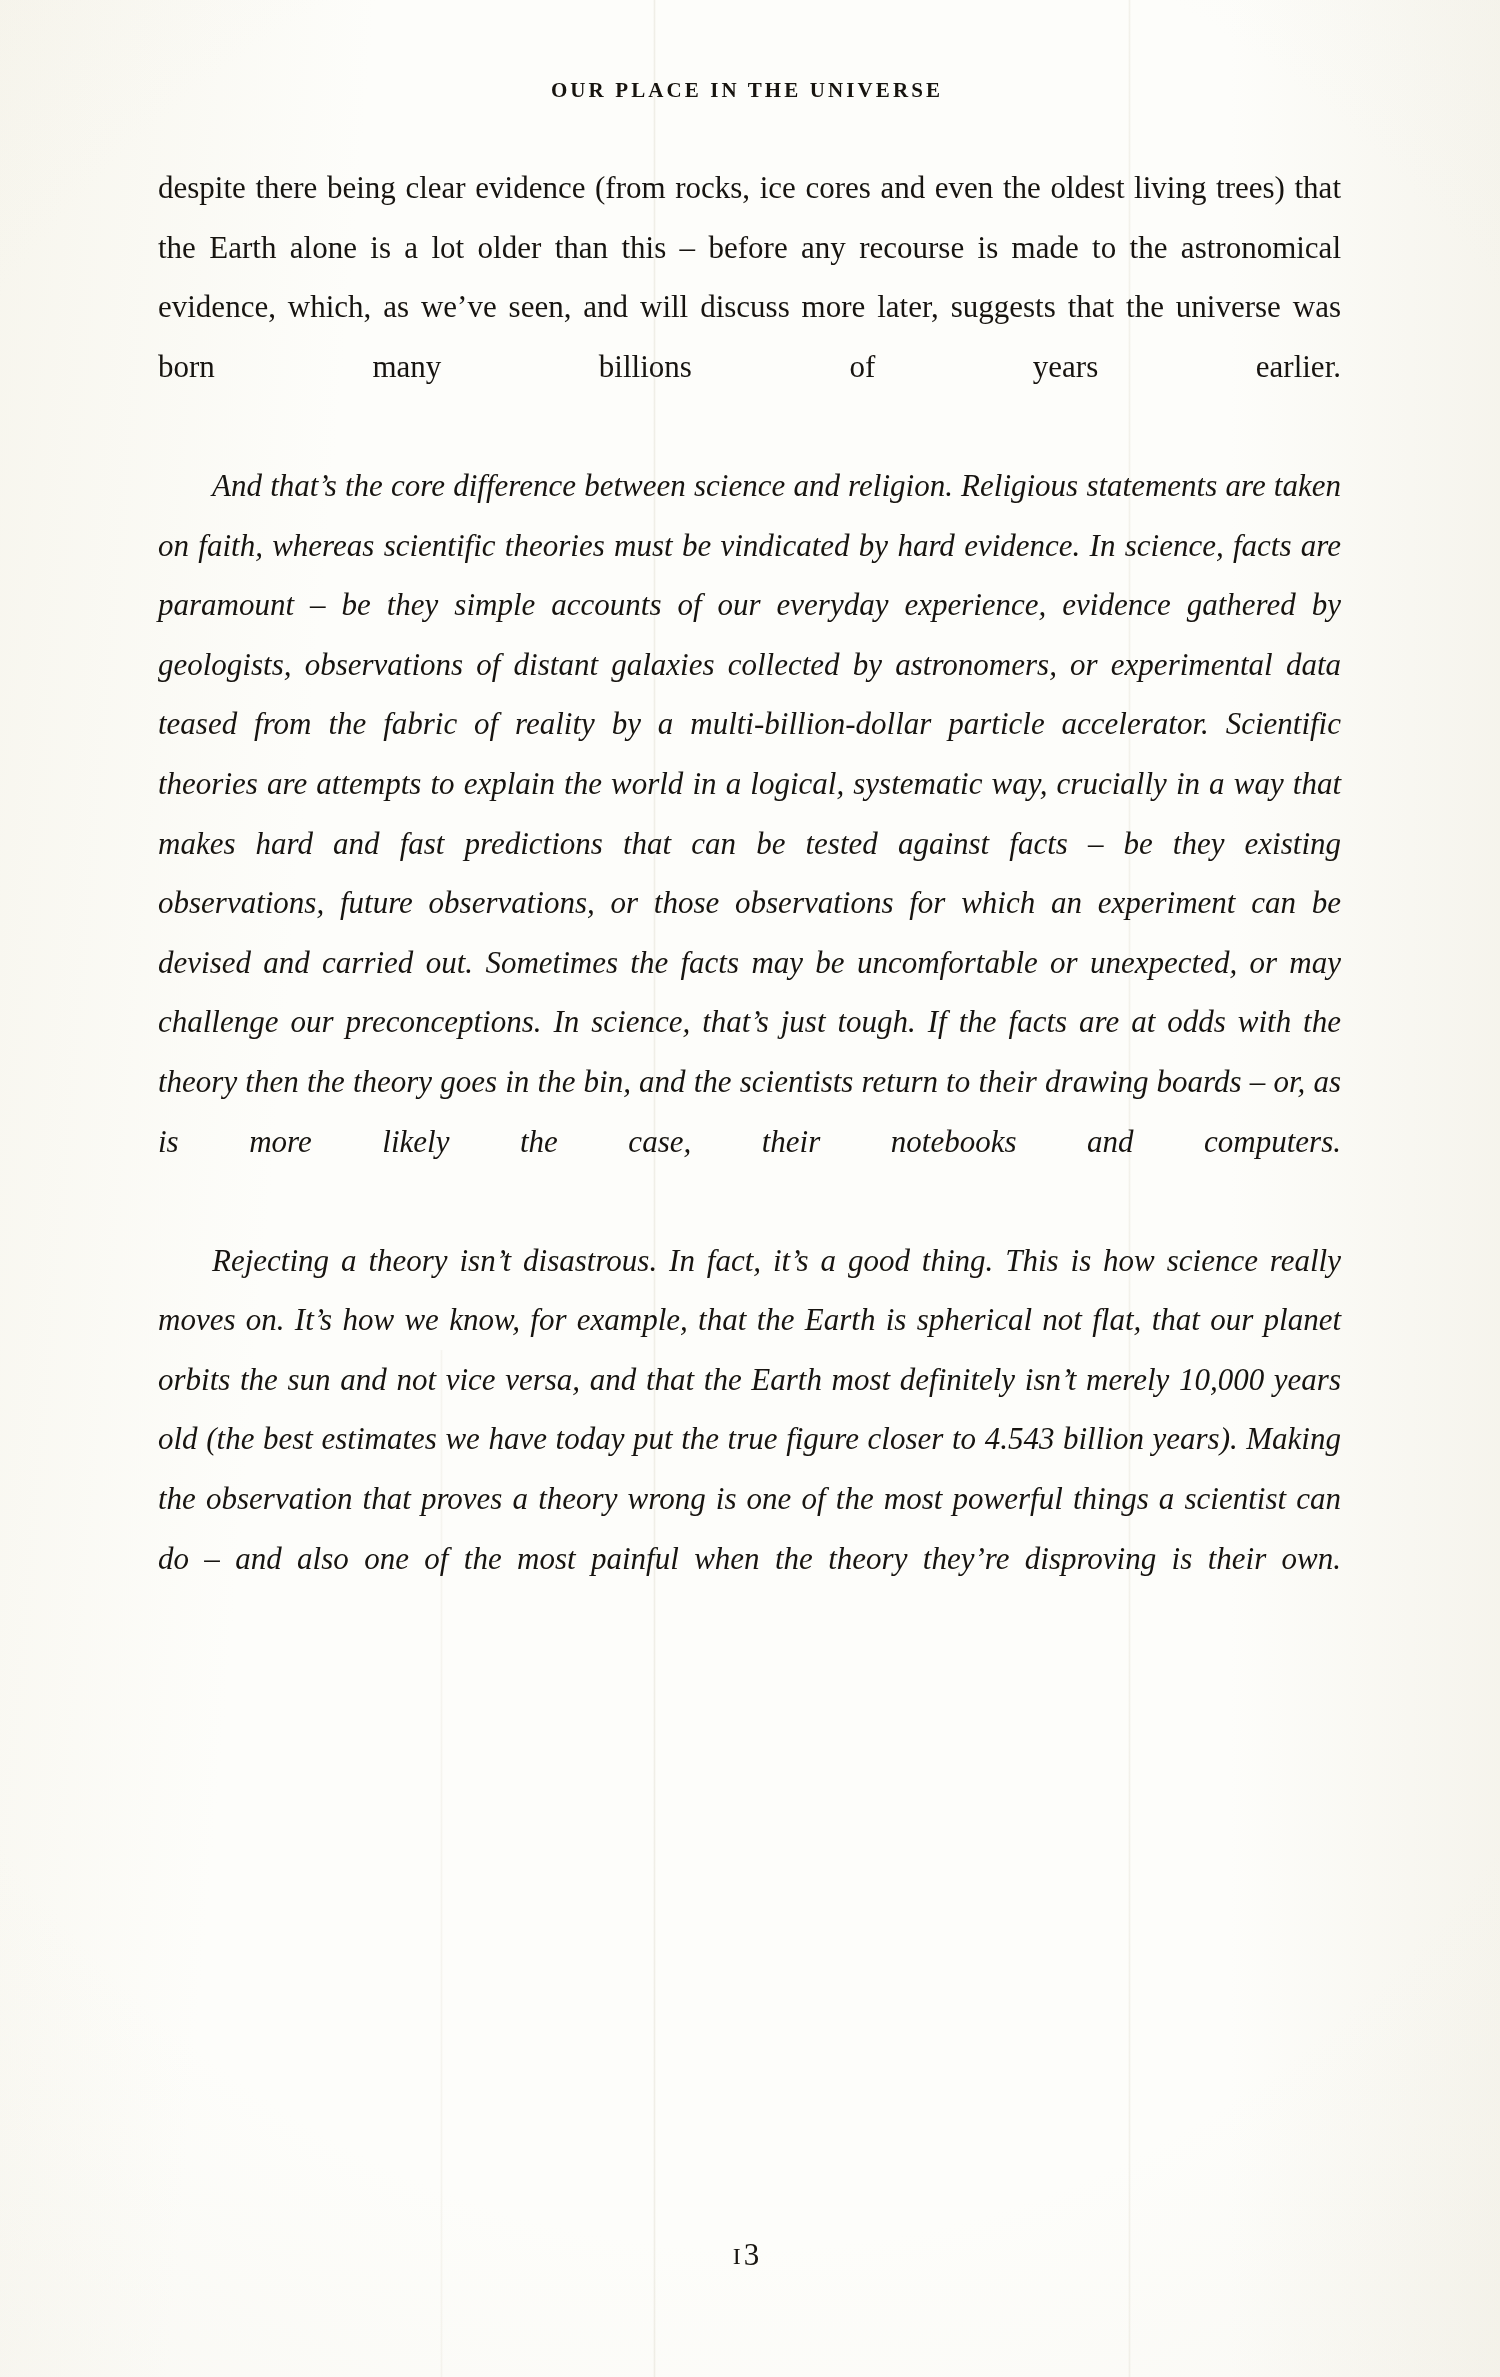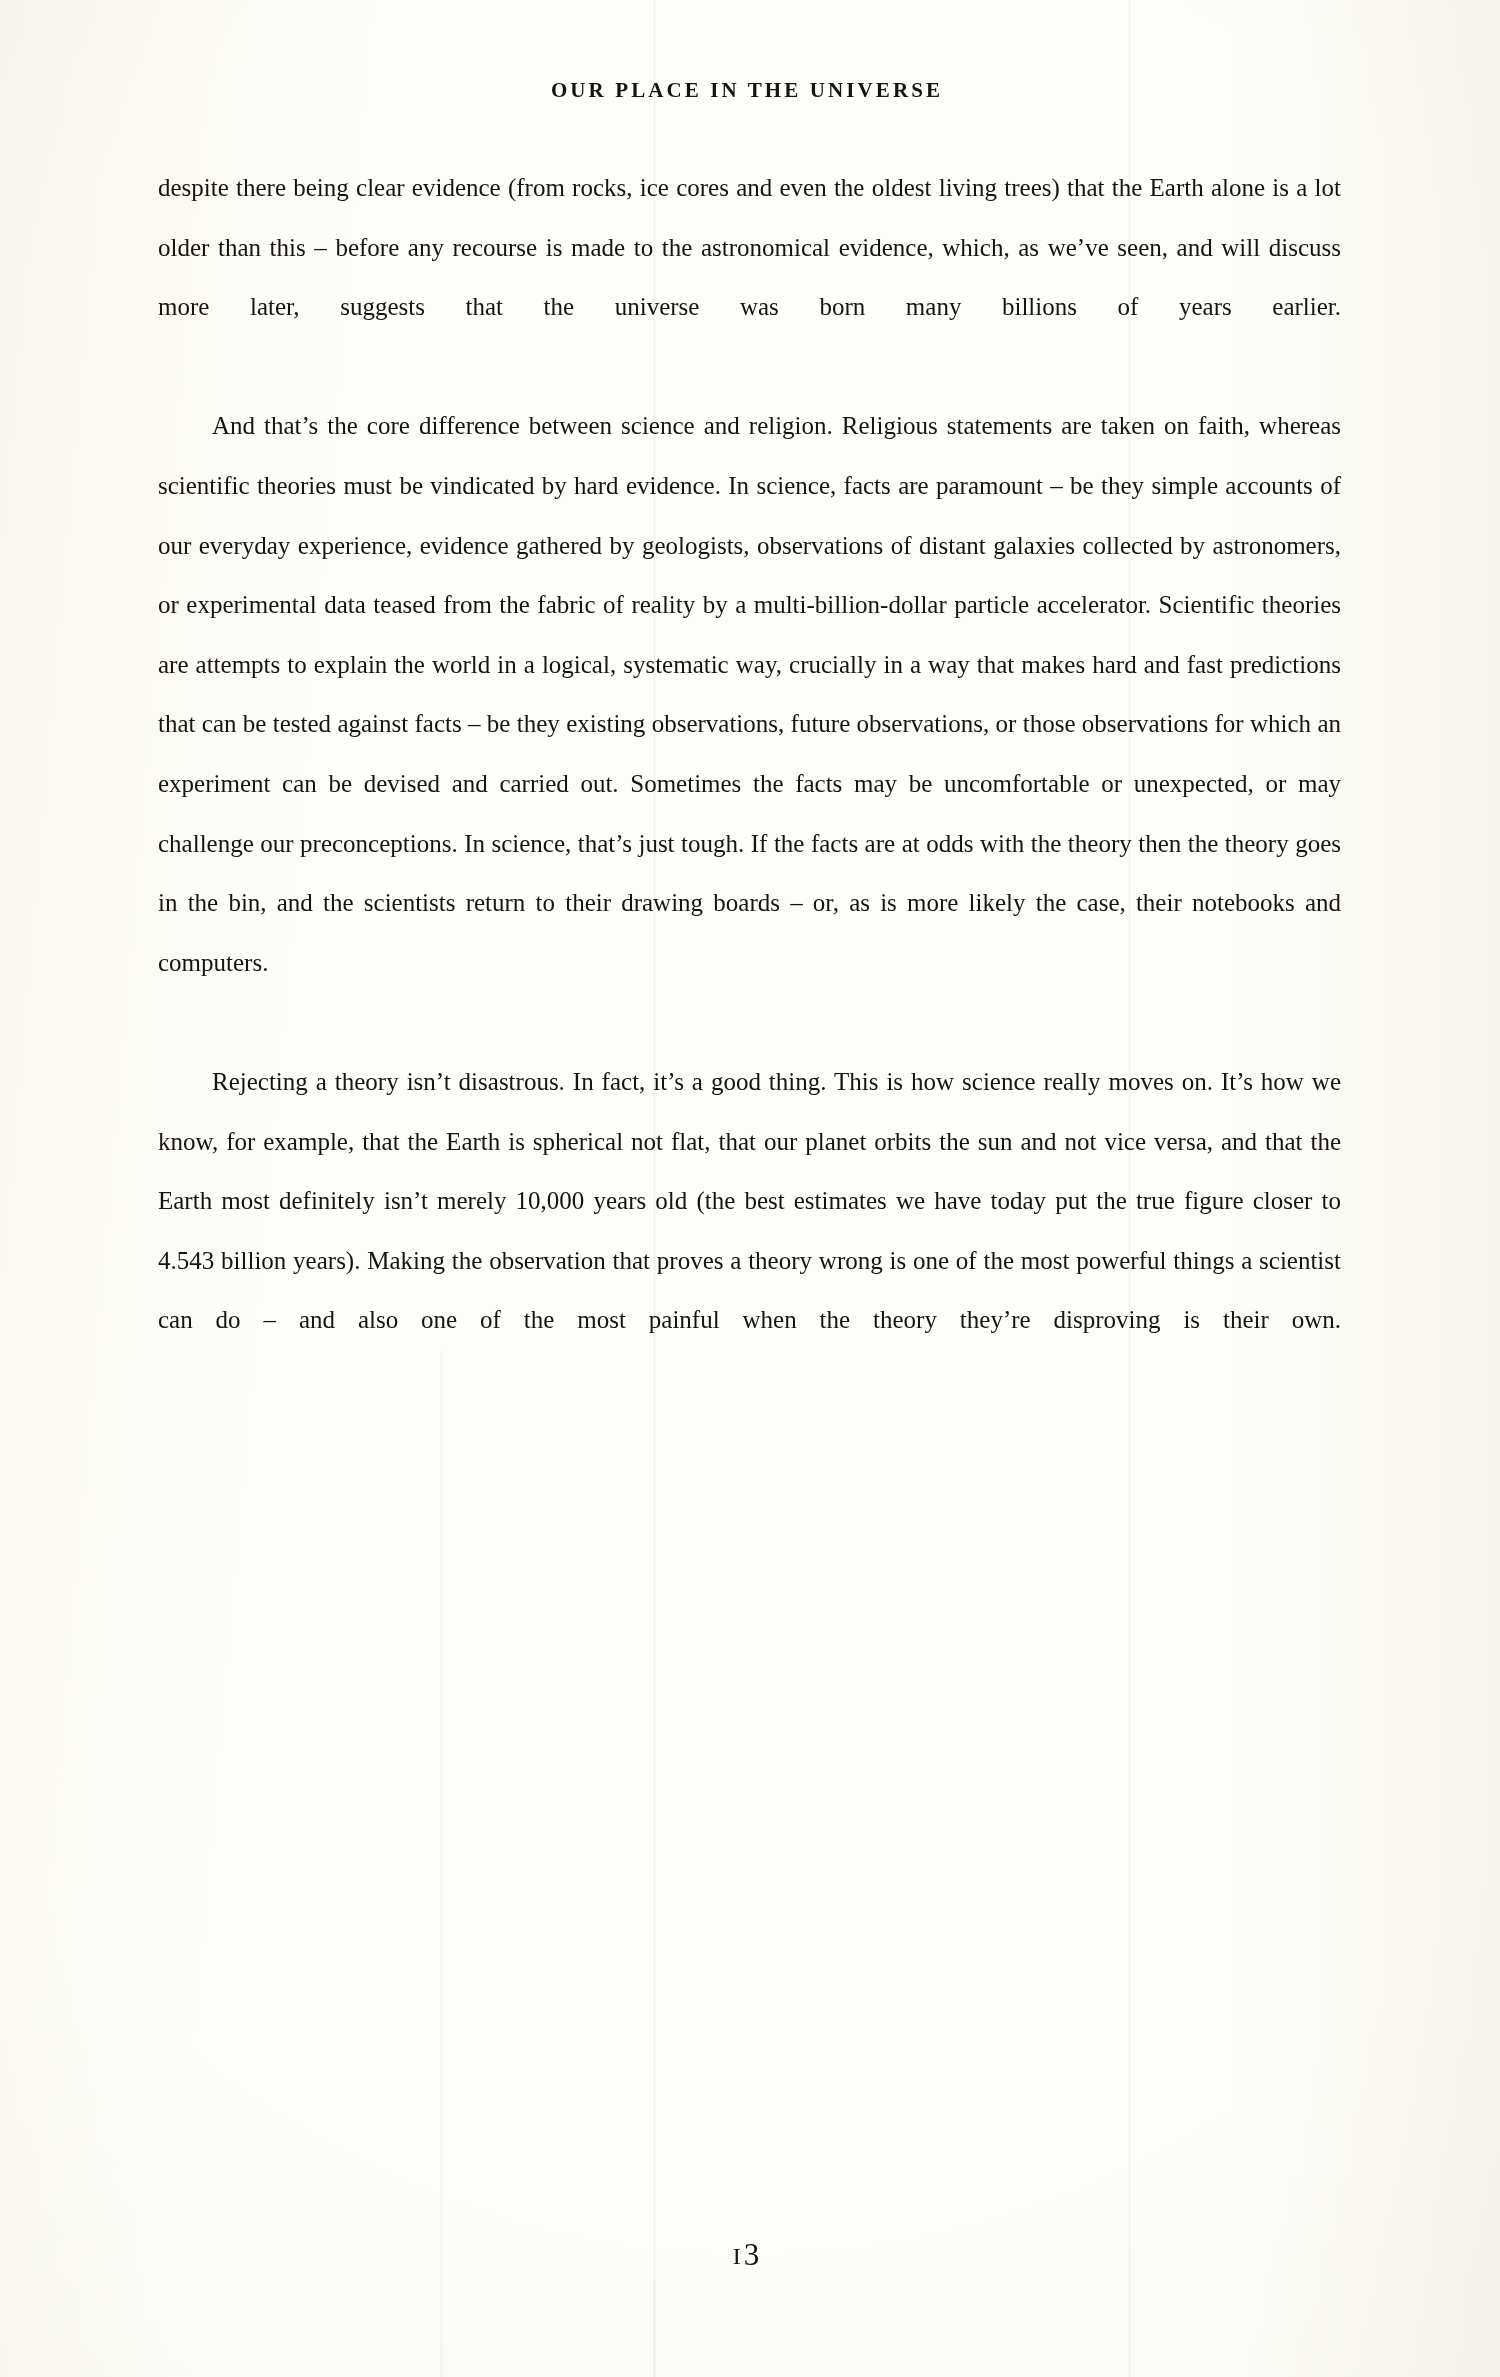--- a/index.html
+++ b/index.html
@@ -68,31 +68,32 @@
 
   .textblock {
     position: absolute;
     left: 158px;
     top: 158px;
     width: 1183px;
   }
 
   p.body-par {
     margin: 0;
-    font-size: 25px;
+    font-size: 31px;
     line-height: 59.6px;
     text-align: justify;
     text-justify: inter-word;
     text-indent: 0;
     color: #171410;
     -webkit-font-smoothing: antialiased;
   }
 
   p.body-par.indented {
     text-indent: 54px;
+    font-style: italic;
   }
 
   
   p.body-par::after {
     content: "";
     display: inline-block;
     width: 100%;
   }
 
   .folio {

